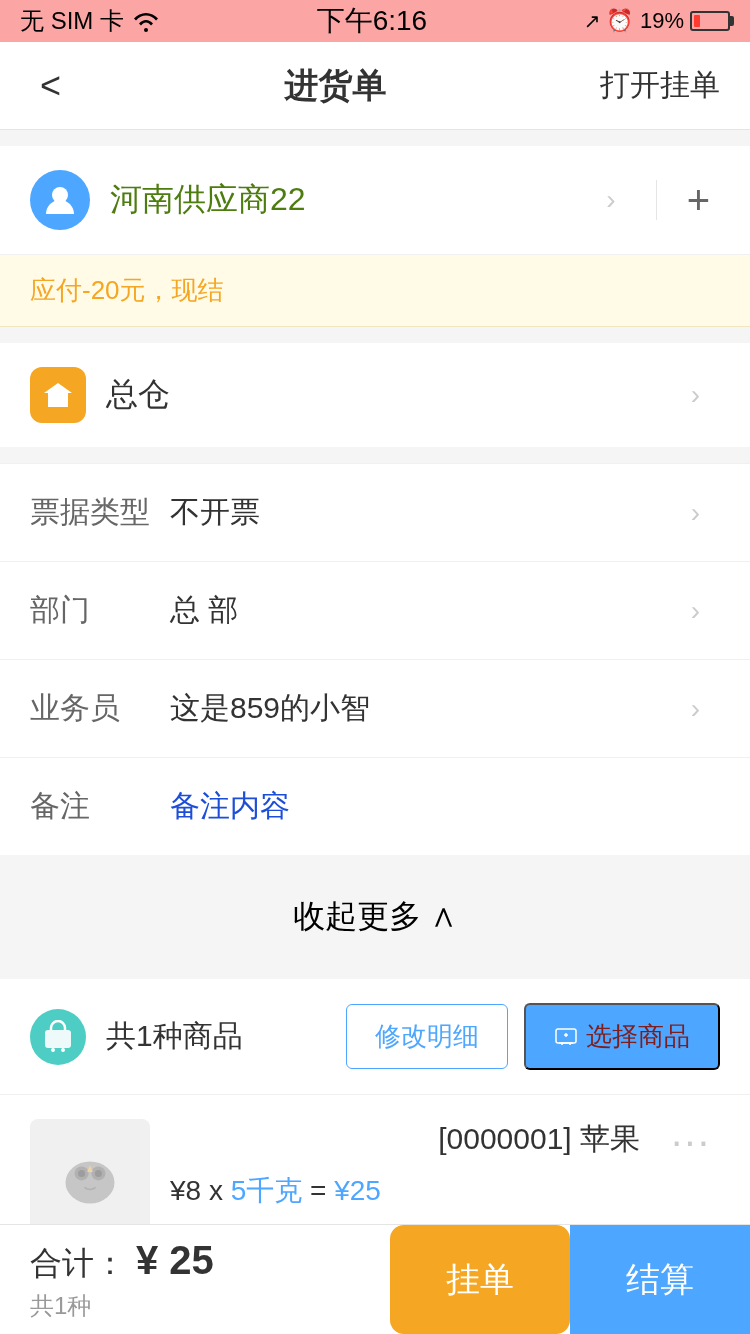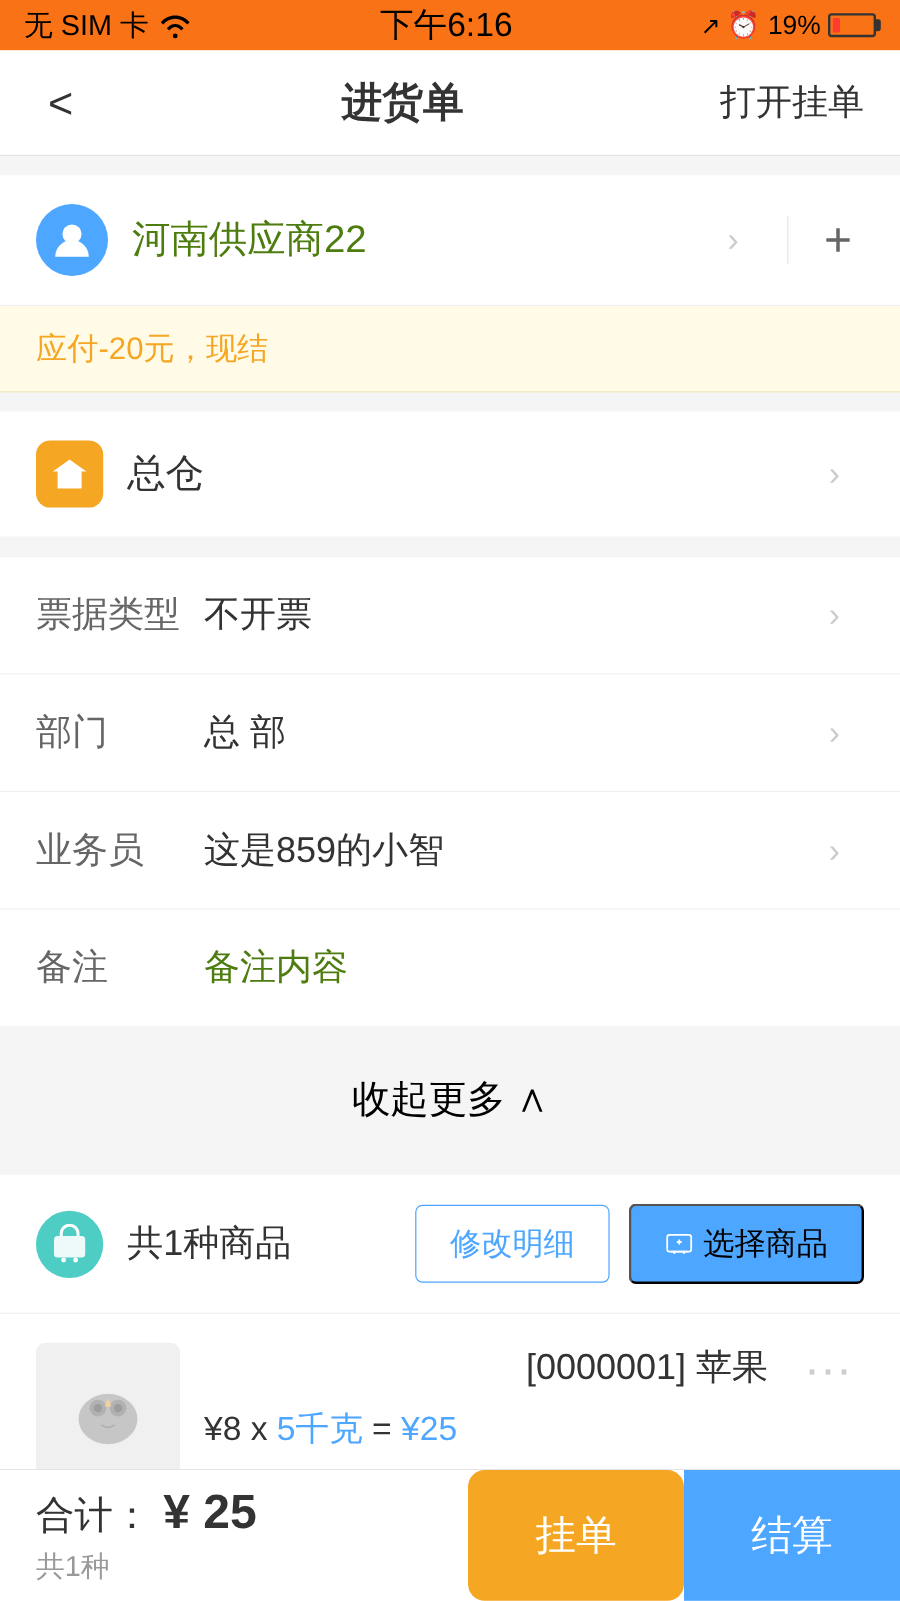--- a/index.html
+++ b/index.html
@@ -8,21 +8,21 @@
       font-family: -apple-system, 'PingFang SC', 'Helvetica Neue', sans-serif;
       background: #f5f5f5;
       width: 750px;
       min-height: 1334px;
       overflow-x: hidden;
       font-size: 28px;
     }
 
     
     .status-bar {
-      background: #f97316;
+      background: #fca5a5;
       height: 42px;
       display: flex;
       align-items: center;
       justify-content: space-between;
       padding: 0 20px;
       font-size: 24px;
       color: #000;
     }
     .status-left { display: flex; align-items: center; gap: 8px; }
     .status-center { font-weight: 500; font-size: 28px; }
@@ -164,21 +164,21 @@
       width: 120px;
       flex-shrink: 0;
     }
     .form-value {
       flex: 1;
       font-size: 30px;
       color: #333;
       padding-left: 20px;
     }
     .form-placeholder {
-      color: #4d7c0f;
+      color: #1d4ed8;
     }
 
     
     .collapse-row {
       background: #f5f5f5;
       text-align: center;
       padding: 24px;
       font-size: 32px;
       color: #000000;
       cursor: pointer;
@@ -210,21 +210,21 @@
       color: #4da6ff;
       background: #fff;
       padding: 14px 28px;
       border-radius: 6px;
       font-size: 26px;
       cursor: pointer;
       margin-right: 16px;
     }
     .btn-primary {
       background: #4da6ff;
-      color: #000000;
+      color: #7f1d1d;
       padding: 14px 28px;
       border-radius: 6px;
       font-size: 26px;
       cursor: pointer;
       display: flex;
       align-items: center;
       gap: 8px;
     }
 
     

